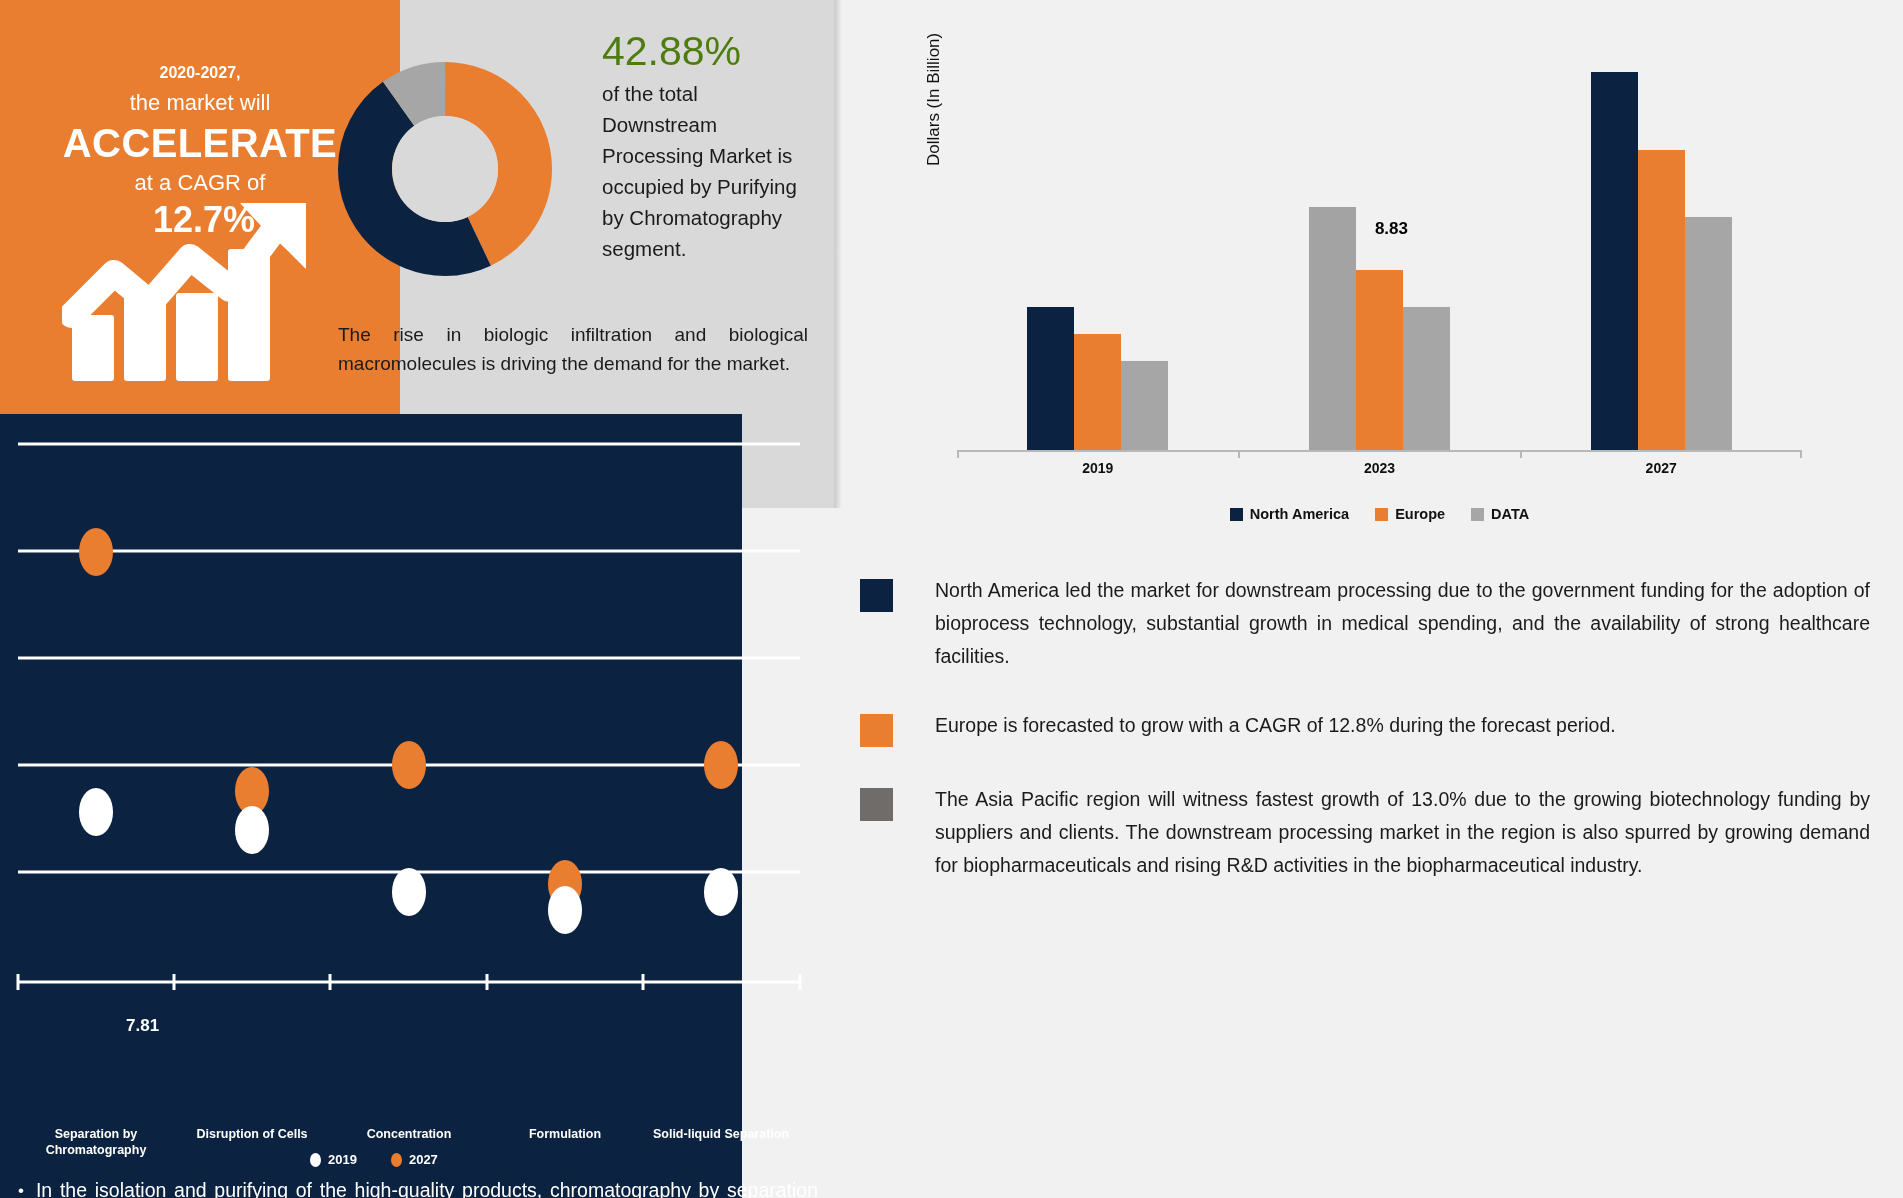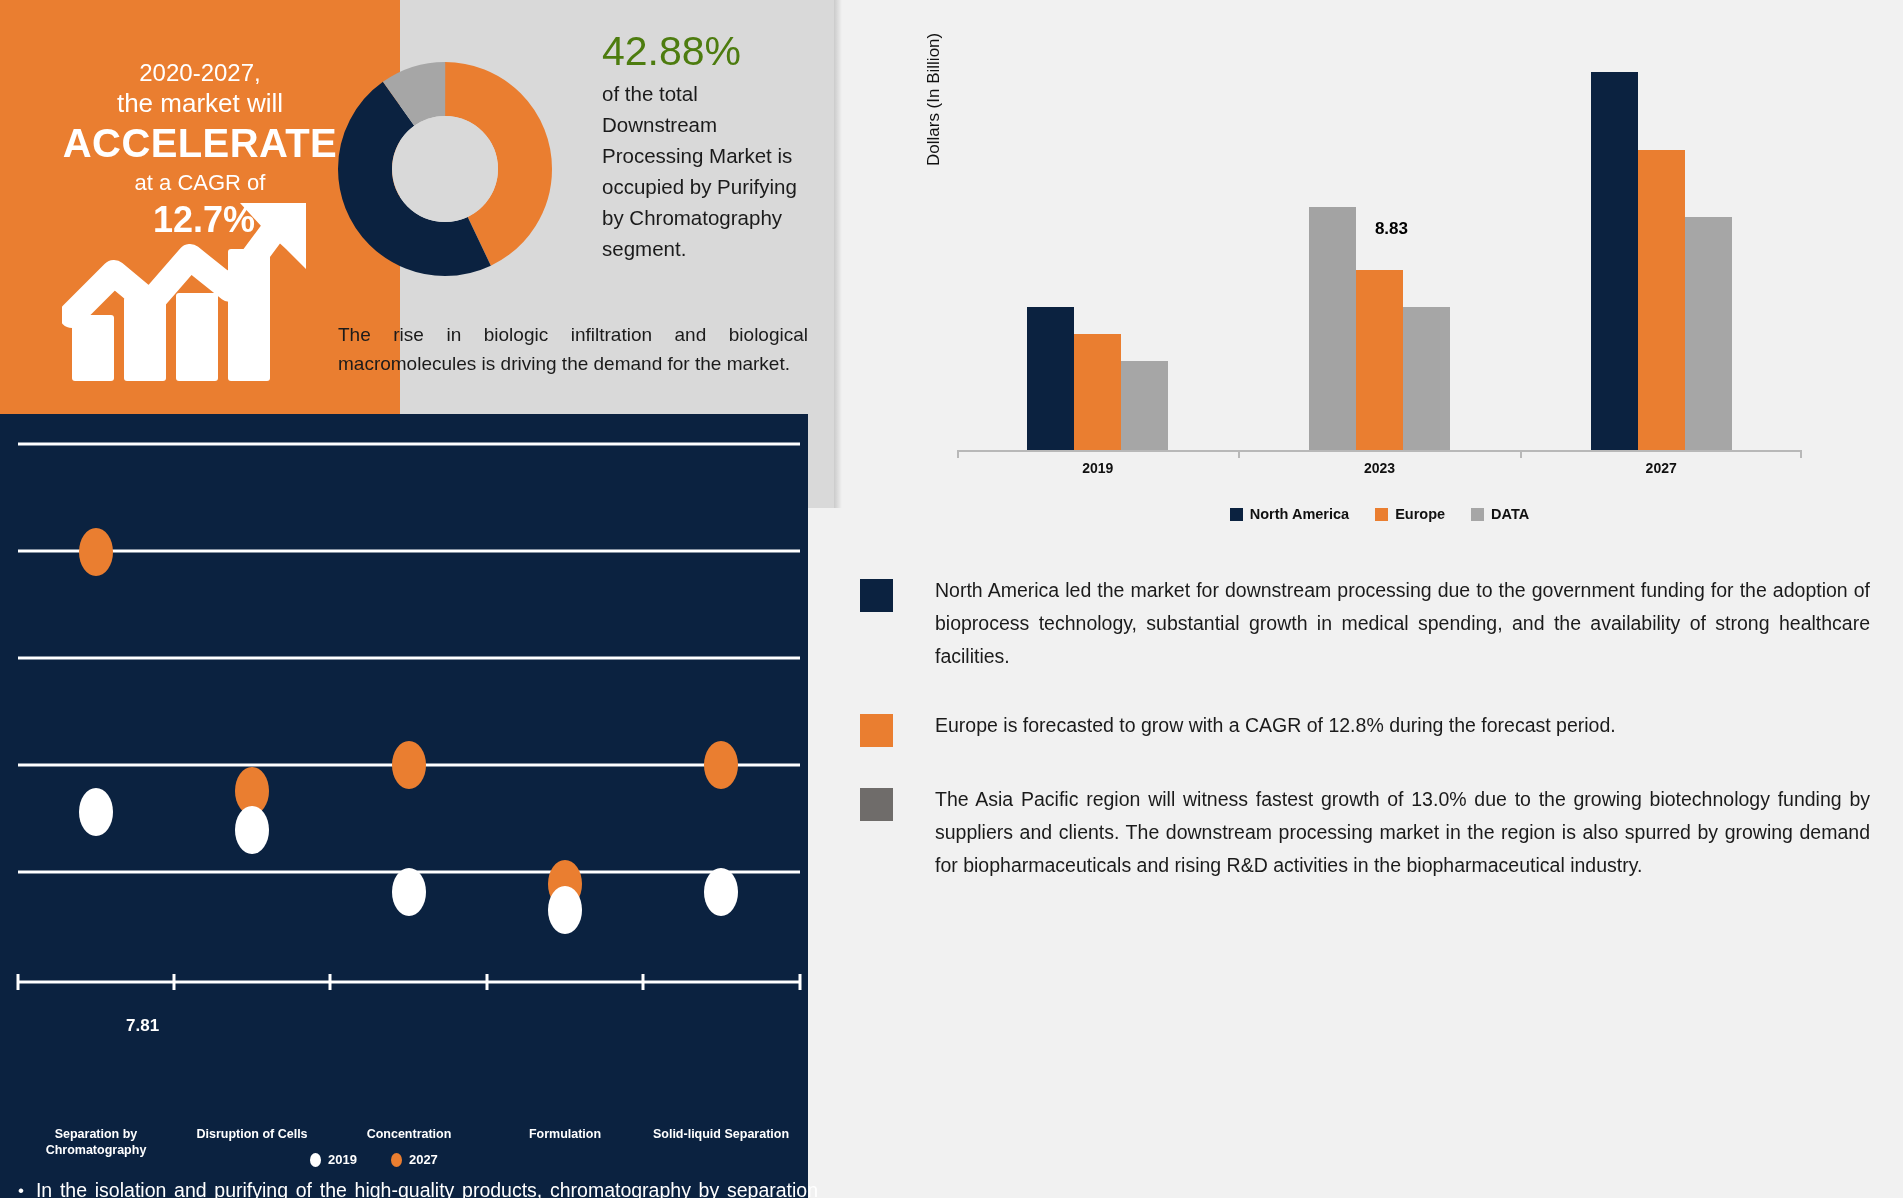--- a/index.html
+++ b/index.html
@@ -11,22 +11,22 @@
     position: relative;
   }
   .page { position: relative; width: 1903px; height: 1198px; }
 
   
   .orange-panel {
     position: absolute; left: 0; top: 0; width: 400px; height: 508px;
     background: #ea7e30;
   }
   .op-text { position: absolute; left: 0; top: 58px; width: 400px; text-align: center; color: #fff; }
-  .op-l1 { font-size: 24px; line-height: 30px; font-weight: 400; }
-  .op-l2 { font-size: 26px; line-height: 30px; font-weight: 400; }
+  .op-l1 { font-size: 16px; line-height: 30px; font-weight: 700; }
+  .op-l2 { font-size: 22px; line-height: 30px; font-weight: 400; }
   .op-l3 { font-size: 40px; line-height: 50px; font-weight: 700; letter-spacing: .4px; }
   .op-l4 { font-size: 22px; line-height: 30px; font-weight: 400; }
   .op-l5 { font-size: 36px; line-height: 44px; font-weight: 700; padding-left: 8px; }
   .op-icon { position: absolute; left: 62px; top: 185px; width: 265px; height: 200px; }
 
   
   .grey-panel {
     position: absolute; left: 400px; top: 0; width: 434px; height: 508px;
     background: #d9d9d9;
   }
@@ -38,21 +38,21 @@
   .stat-wrap { position: absolute; left: 602px; top: 24px; width: 216px; }
   .stat-pct { font-size: 41px; line-height: 54px; color: #4d7c0f; font-weight: 400; }
   .stat-desc { font-size: 20.5px; line-height: 31px; color: #1b1b1b; font-weight: 400; }
   .grey-para {
     position: absolute; left: 338px; top: 320px; width: 470px;
     font-size: 19px; line-height: 29px; color: #1b1b1b; text-align: justify;
   }
 
   
   .navy-panel {
-    position: absolute; left: 0; top: 414px; width: 808px; height: 784px;
+    position: absolute; left: 0; top: 414px; width: 742px; height: 784px;
     background: #0b2240;
   }
   .dotchart { position: absolute; left: 0; top: 0; width: 834px; height: 330px; }
   .dot-xlabels { position: absolute; left: 0; top: 712px; width: 834px; height: 44px; }
   .dot-xlab {
     position: absolute; text-align: center; color: #fff;
     font-size: 12.5px; font-weight: 700; line-height: 16px;
   }
   .dot-legend {
     position: absolute; left: 310px; top: 738px; width: 260px;

